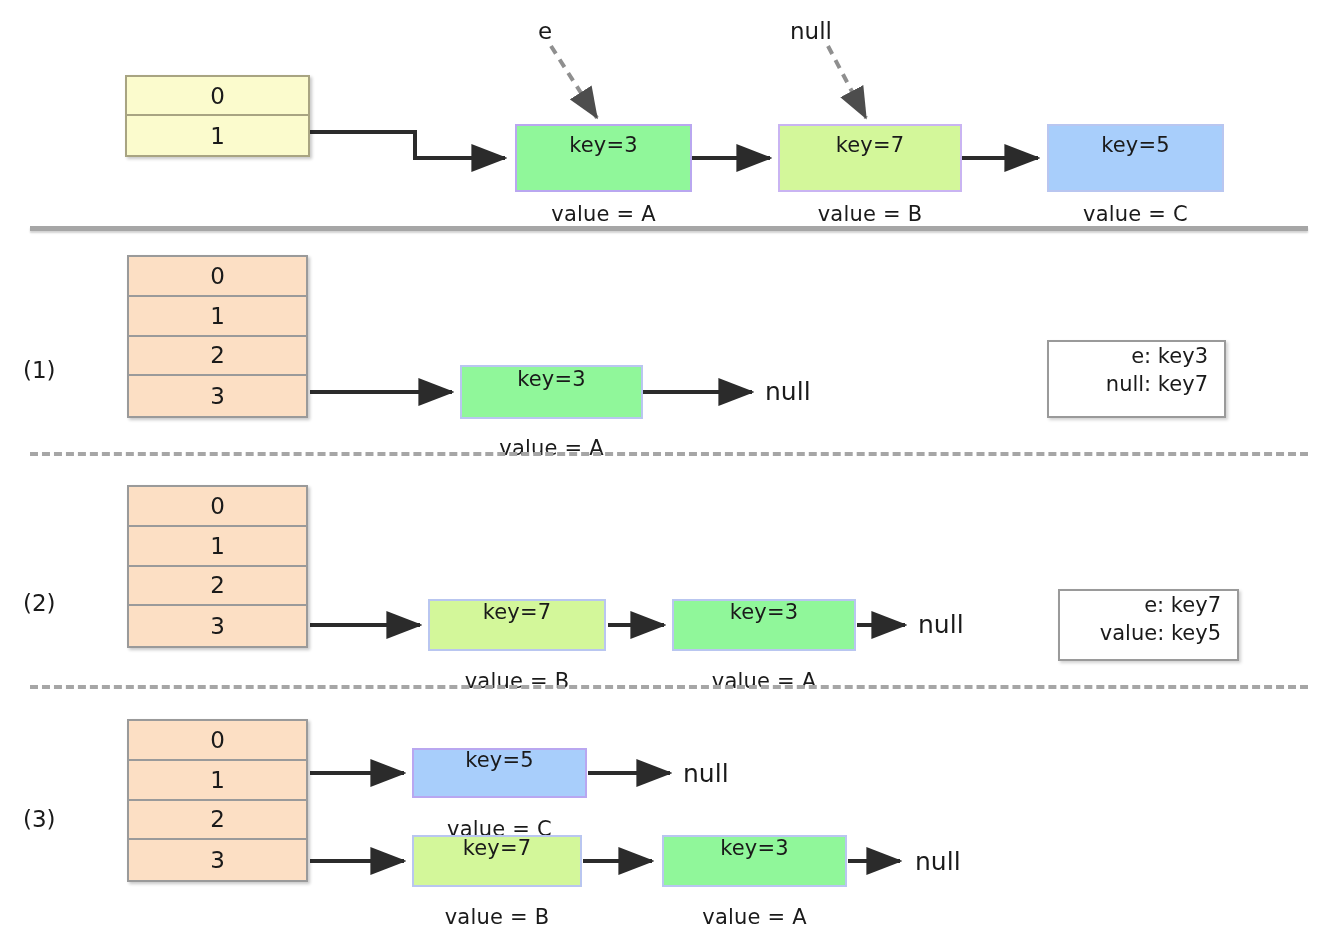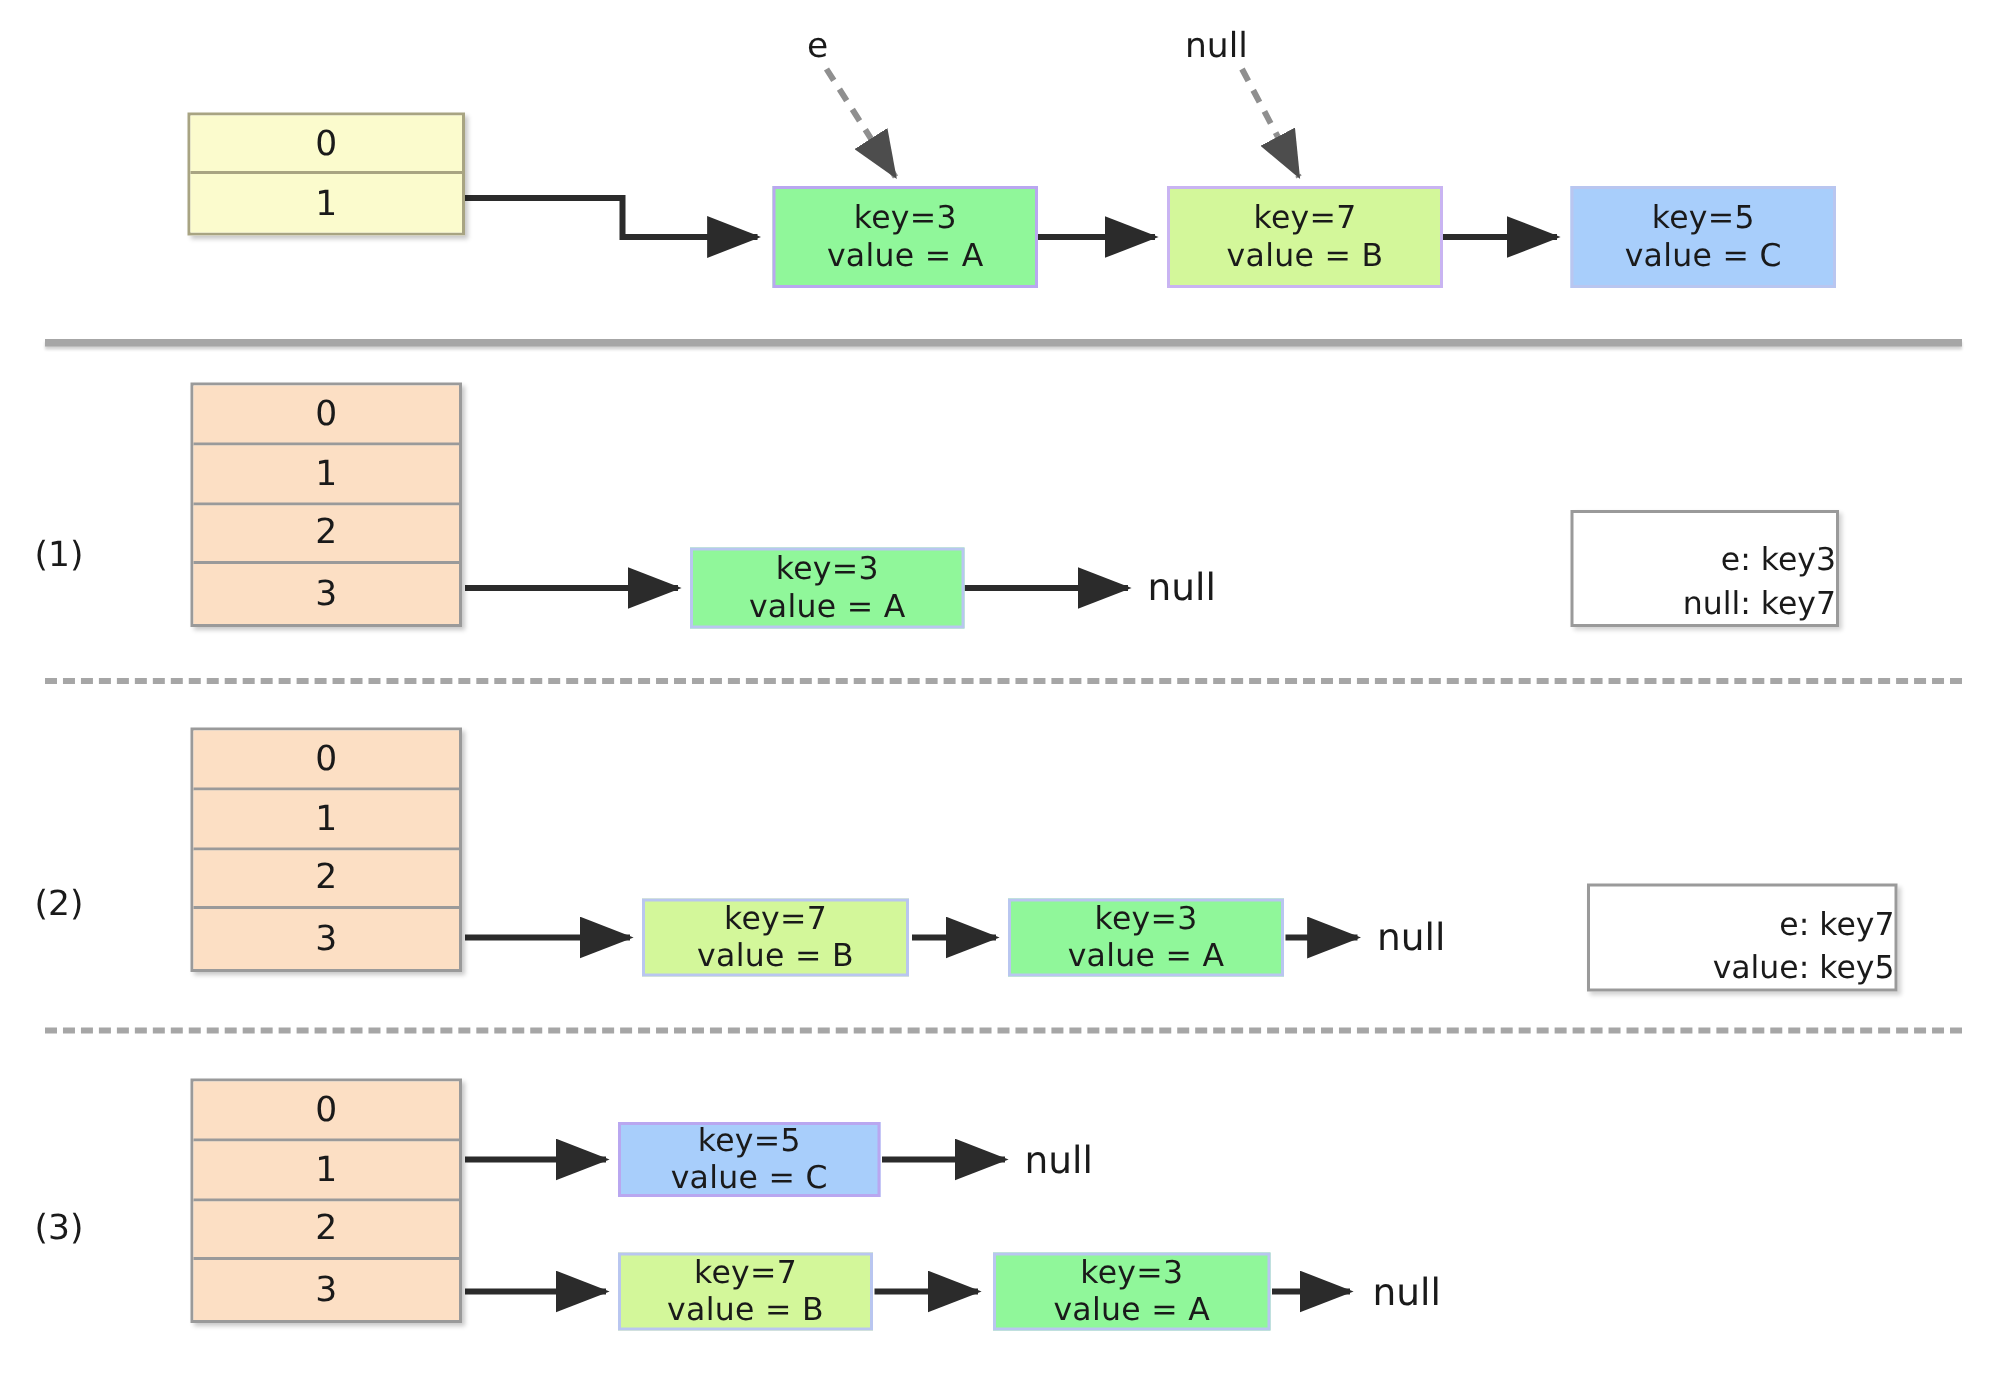--- a/index.html
+++ b/index.html
@@ -48,33 +48,34 @@
     display: flex;
     flex-direction: column;
     align-items: center;
     justify-content: center;
     border: 2px solid #b9a7f0;
     font-size: 21px;
     color: #1a1a1a;
     line-height: 1.18;
     letter-spacing: 0.2px;
   }
-  .node .l1, .node .l2 { white-space: nowrap; }
+  .node .l1, .node .l2 { white-space: nowrap; margin-top: 44px; }
 
   
   .infobox {
     position: absolute;
     box-sizing: border-box;
     background: #ffffff;
     border: 2px solid #9a9a9a;
     box-shadow: 2px 2px 3px rgba(0,0,0,0.18);
     display: flex;
     flex-direction: column;
     align-items: flex-end;
-    justify-content: flex-end;
+    justify-content: flex-start;
+    padding-right: 16px;
     font-size: 21px;
     color: #1a1a1a;
     line-height: 1.35;
   }
 
   
   .label {
     position: absolute;
     font-size: 23px;
     color: #1a1a1a;
@@ -236,21 +237,21 @@
   <div class="node" style="left:428px; top:599px; width:178px; height:52px; background:#d3f79a; border-color:#b9c6f0;">
     <span class="l1">key=7</span>
     <span class="l2">value = B</span>
   </div>
   <div class="node" style="left:672px; top:599px; width:184px; height:52px; background:#90f79a; border-color:#b9c6f0;">
     <span class="l1">key=3</span>
     <span class="l2">value = A</span>
   </div>
   <div class="nulltext" style="left:918px; top:610px;">null</div>
 
-  <div class="infobox" style="left:1058px; top:589px; width:207px; height:72px;">
+  <div class="infobox" style="left:1058px; top:589px; width:181px; height:72px;">
     <span>e:  key7</span>
     <span>value:  key5</span>
   </div>
 
   <div class="sep-dashed" style="left:30px; top:685px; width:1278px;"></div>
 
   <div class="steplabel" style="left:23px; top:806px;">(3)</div>
 
   <div class="table orange" style="left:127px; top:719px; width:181px; height:163px;">
     <div class="cell" style="height:25%;">0</div>

